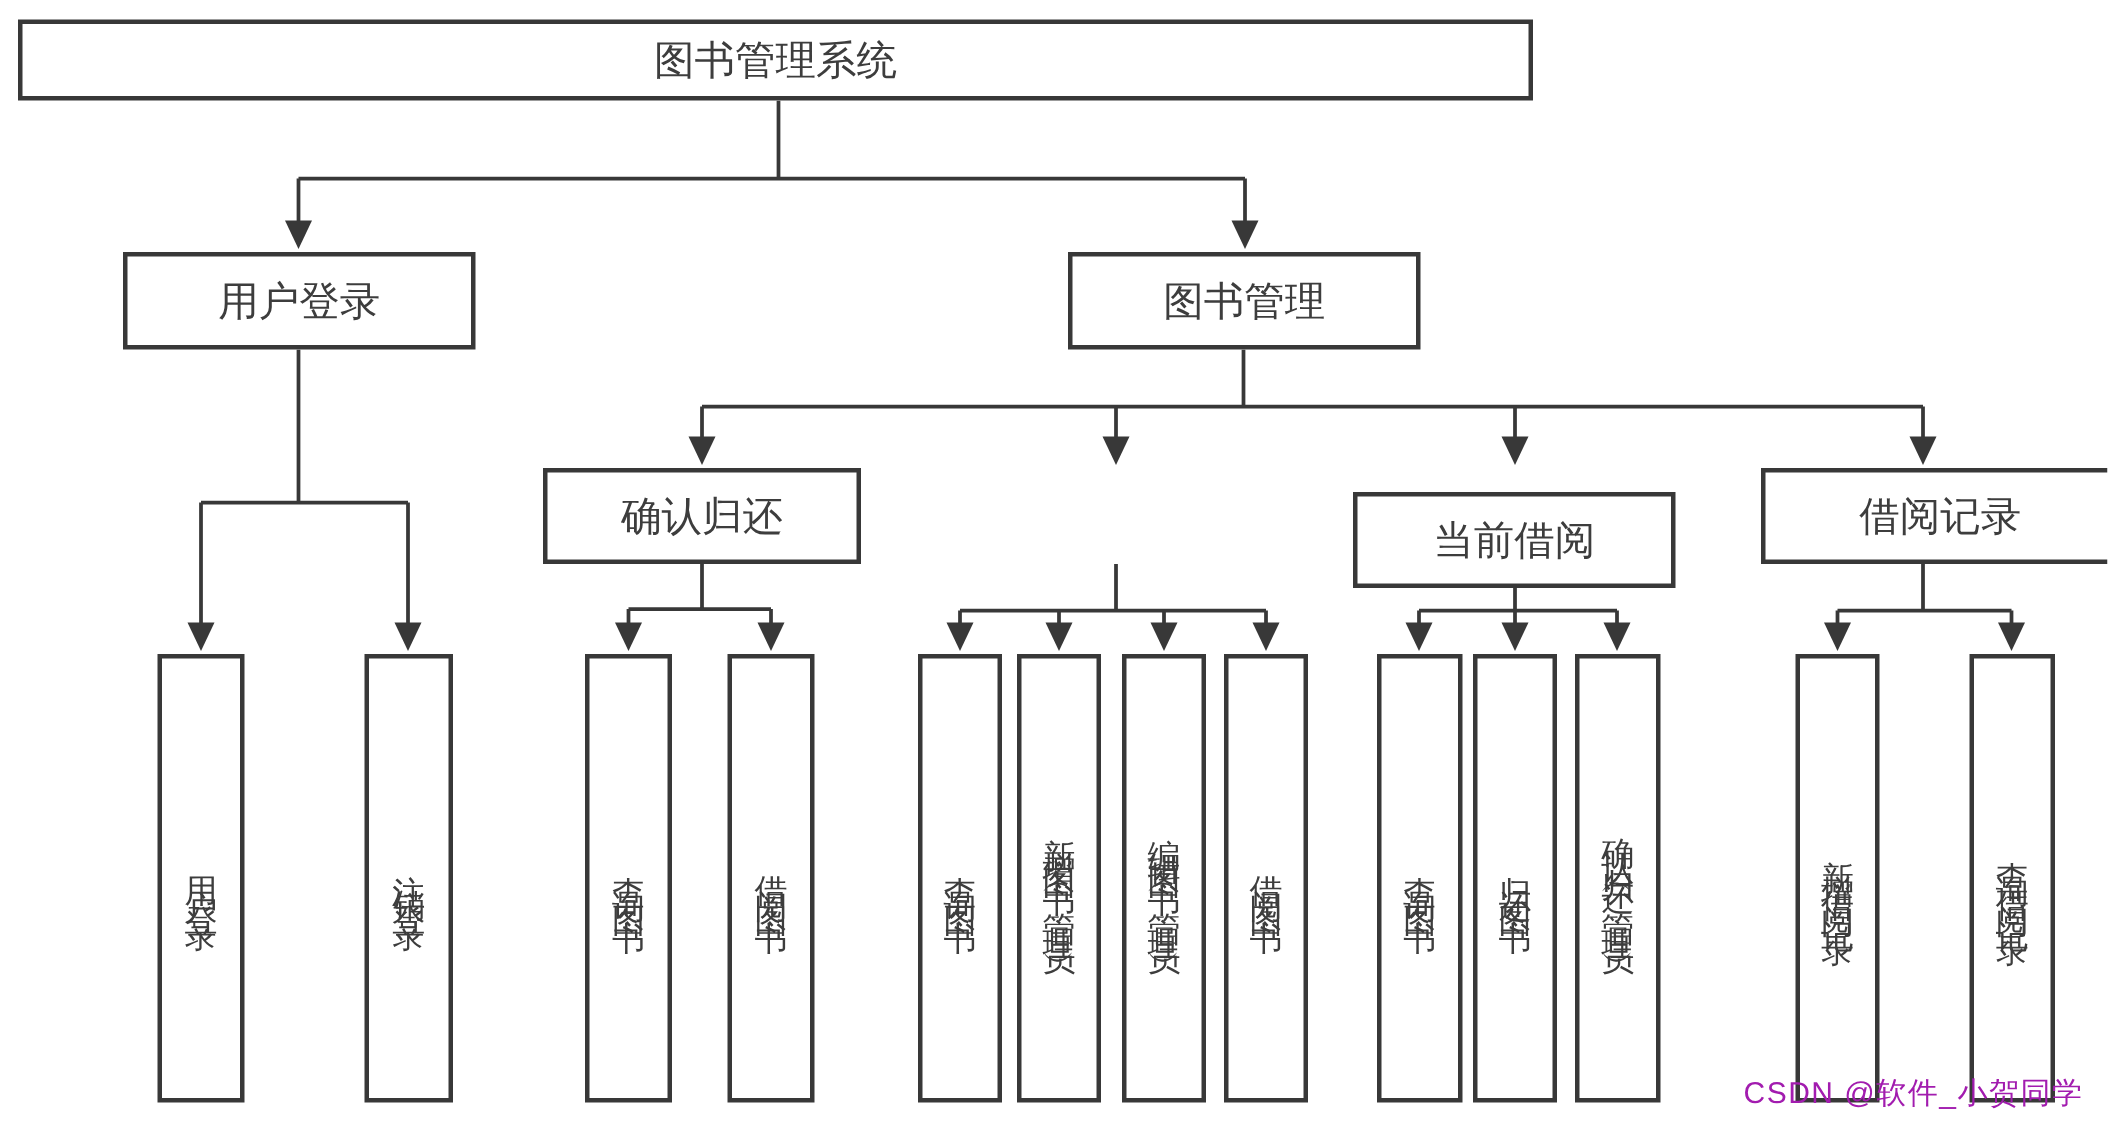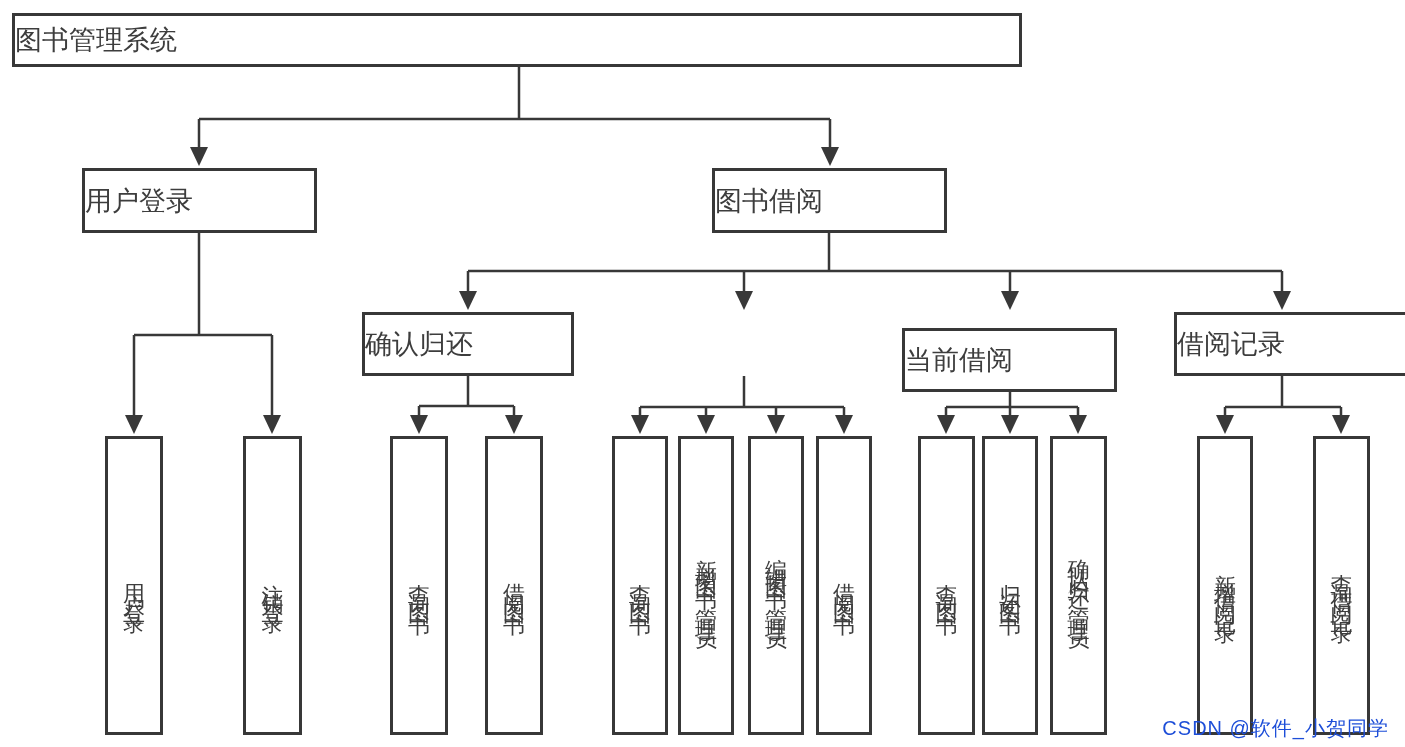--- a/index.html
+++ b/index.html
@@ -5,33 +5,33 @@
   html,body{margin:0;padding:0;background:#fff;}
   .canvas{
     position:relative;width:1405px;height:747px;background:#ffffff;
     font-family:"Liberation Sans","DejaVu Sans",sans-serif;overflow:hidden;
   }
   .edges{position:absolute;left:0;top:0;}
   .edges path{stroke:#383838;stroke-width:2.5;fill:none;}
   .edges polygon{fill:#383838;stroke:none;}
   .hnode{
     position:absolute;box-sizing:border-box;background:#ffffff;
-    border:3px solid #383838;display:flex;align-items:center;justify-content:flex-start;
+    border:3px solid #383838;display:flex;align-items:center;justify-content:center;
     font-size:27px;color:#3d3d3d;white-space:nowrap;
   }
   .vnode{
     position:absolute;box-sizing:border-box;background:#ffffff;
     border:3px solid #383838;display:flex;align-items:center;justify-content:center;
     font-size:22px;color:#3d3d3d;
   }
   .vnode .vtext{
     writing-mode:vertical-rl;letter-spacing:10px;line-height:1;
   }
   .watermark{
-    position:absolute;right:16px;bottom:5px;font-size:20px;color:#1d4ed8;
+    position:absolute;right:16px;bottom:5px;font-size:20px;color:#a21caf;
     letter-spacing:1px;white-space:nowrap;
   }
 </style>
 </head>
 <body>
 
 <div class="canvas">
 
   <svg class="edges" width="1405" height="747" viewBox="0 0 1405 747">
     <g>
@@ -77,21 +77,21 @@
   </svg>
 
   <div class="hnode" style="left:12px;top:13px;width:1010px;height:54px;">
     <span>图书管理系统</span>
   </div>
 
   <div class="hnode" style="left:82px;top:168px;width:235px;height:65px;">
     <span>用户登录</span>
   </div>
   <div class="hnode" style="left:712px;top:168px;width:235px;height:65px;">
-    <span>图书借阅</span>
+    <span>图书管理</span>
   </div>
 
   <div class="hnode" style="left:362px;top:312px;width:212px;height:64px;">
     <span>确认归还</span>
   </div>
   <div class="hnode" style="left:902px;top:328px;width:215px;height:64px;">
     <span>当前借阅</span>
   </div>
   <div class="hnode" style="left:1174px;top:312px;width:239px;height:64px;">
     <span>借阅记录</span>

